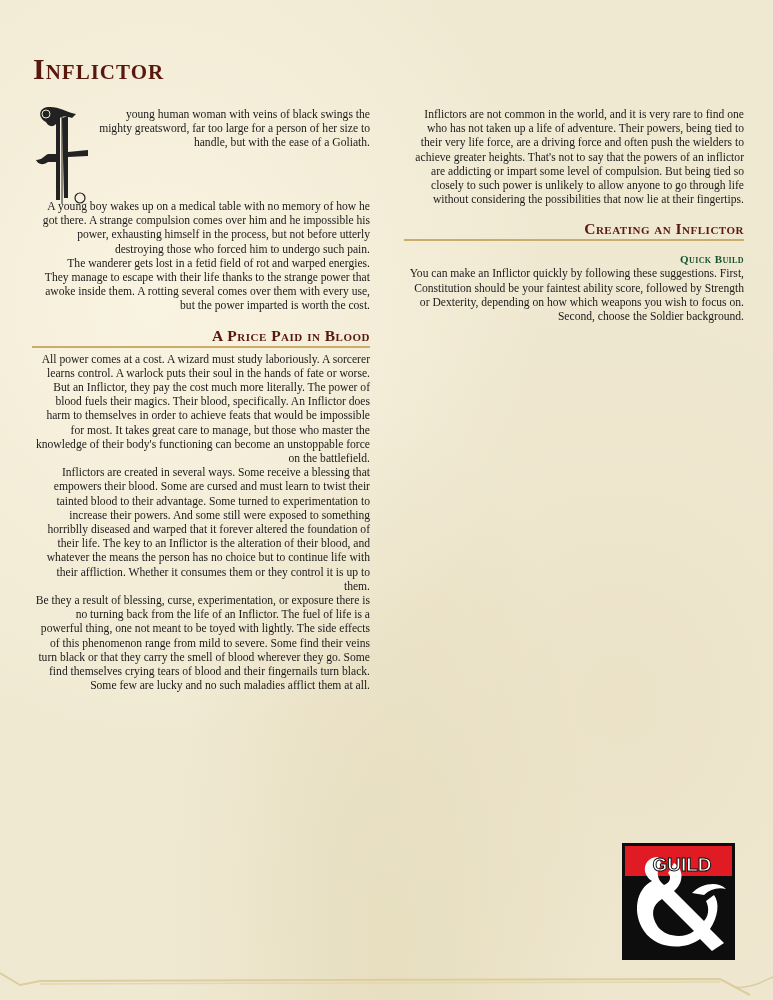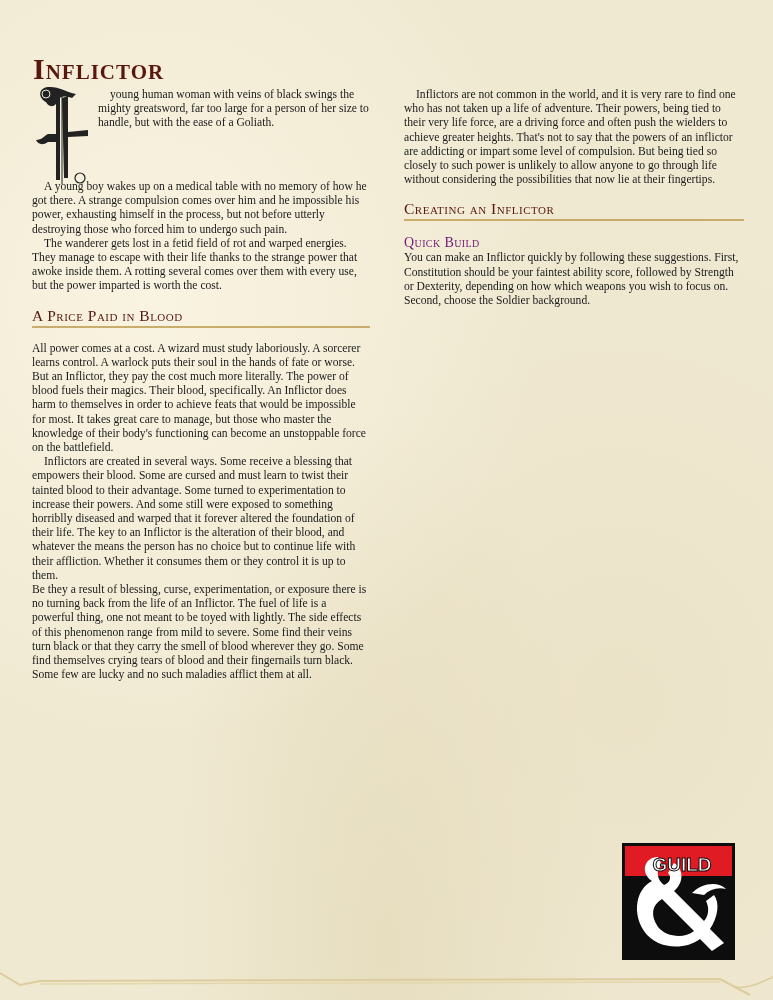--- a/index.html
+++ b/index.html
@@ -12,38 +12,38 @@
       radial-gradient(ellipse at 50% 95%, rgba(225,215,180,0.6) 0%, rgba(225,215,180,0) 40%);
     font-family: "Liberation Serif", "DejaVu Serif", serif;
     color: #1a1a1a;
   }
   .title {
     position: absolute; left: 33px; top: 52px; margin: 0;
     font-family: Liberation Serif, serif; font-weight: bold;
     font-size: 30px; line-height: 34px; color: #58180D;
     font-variant: small-caps; letter-spacing: 1px;
   }
-  .col { position: absolute; top: 88px; width: 338px; font-size: 11.6px; line-height: 14.2px; }
+  .col { position: absolute; top: 108px; width: 338px; font-size: 11.6px; line-height: 14.2px; text-align: right; }
   .col.left { left: 32px; }
   .col.right { left: 404px; width: 340px; }
   .col p { margin: 0; text-indent: 12px; }
   .col p.noindent { text-indent: 0; }
   .dropcap-wrap { position: relative; height: 92px; }
   .dropcap {
     position: absolute; left: 0px; top: -6px; width: 58px; height: 104px;
   }
   .intro { position: absolute; left: 66px; top: 0; width: 272px; text-indent: 0; }
   h2.section {
-    margin: 12px 0 14px 0; font-size: 15.5px; line-height: 19px; font-weight: normal;
+    margin: 12px 0 5px 0; font-size: 15.5px; line-height: 19px; font-weight: bold;
     color: #58180D; font-variant: small-caps; letter-spacing: 0.5px;
     border-bottom: 2px solid #C9AD6A; padding-bottom: 1px;
   }
   h3.sub {
-    margin: 10px 0 0 0; font-size: 14px; line-height: 16px; font-weight: normal;
-    color: #701a75; font-variant: small-caps; letter-spacing: 0.4px;
+    margin: 10px 0 0 0; font-size: 11px; line-height: 16px; font-weight: bold;
+    color: #14532d; font-variant: small-caps; letter-spacing: 0.4px;
   }
   .logo { position: absolute; left: 622px; top: 843px; width: 113px; height: 117px; }
   .footer { position: absolute; left: 0; top: 965px; width: 773px; height: 35px; }
 </style>
 </head>
 <body>
 
 <h1 class="title">Inflictor</h1>
 
 <div class="col left">

